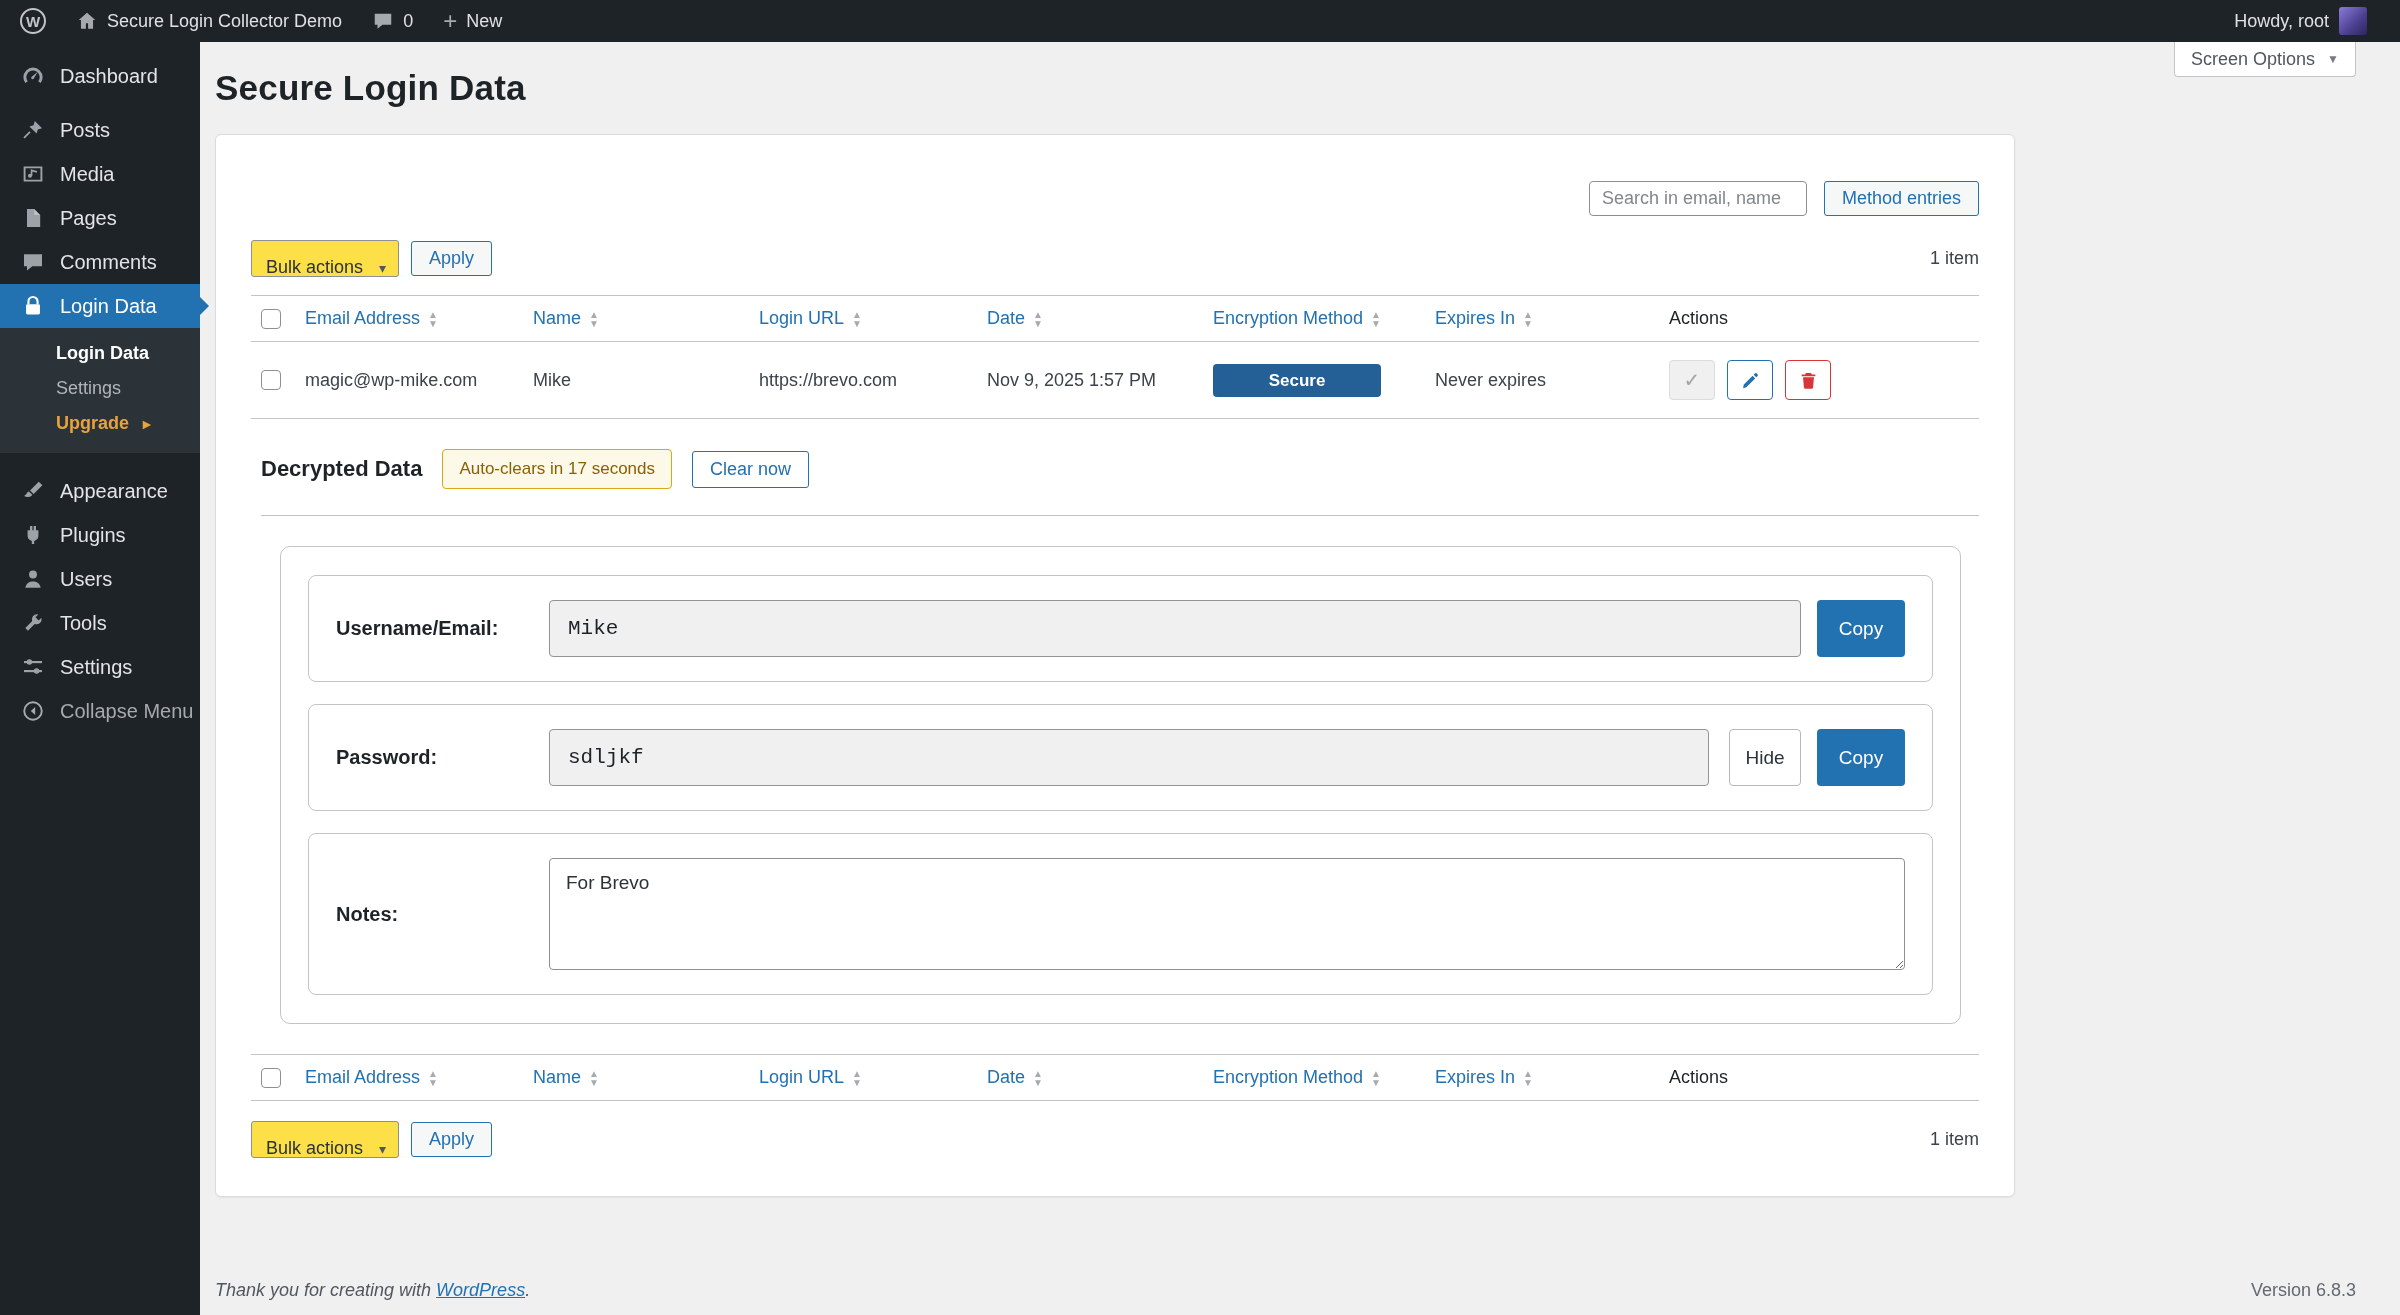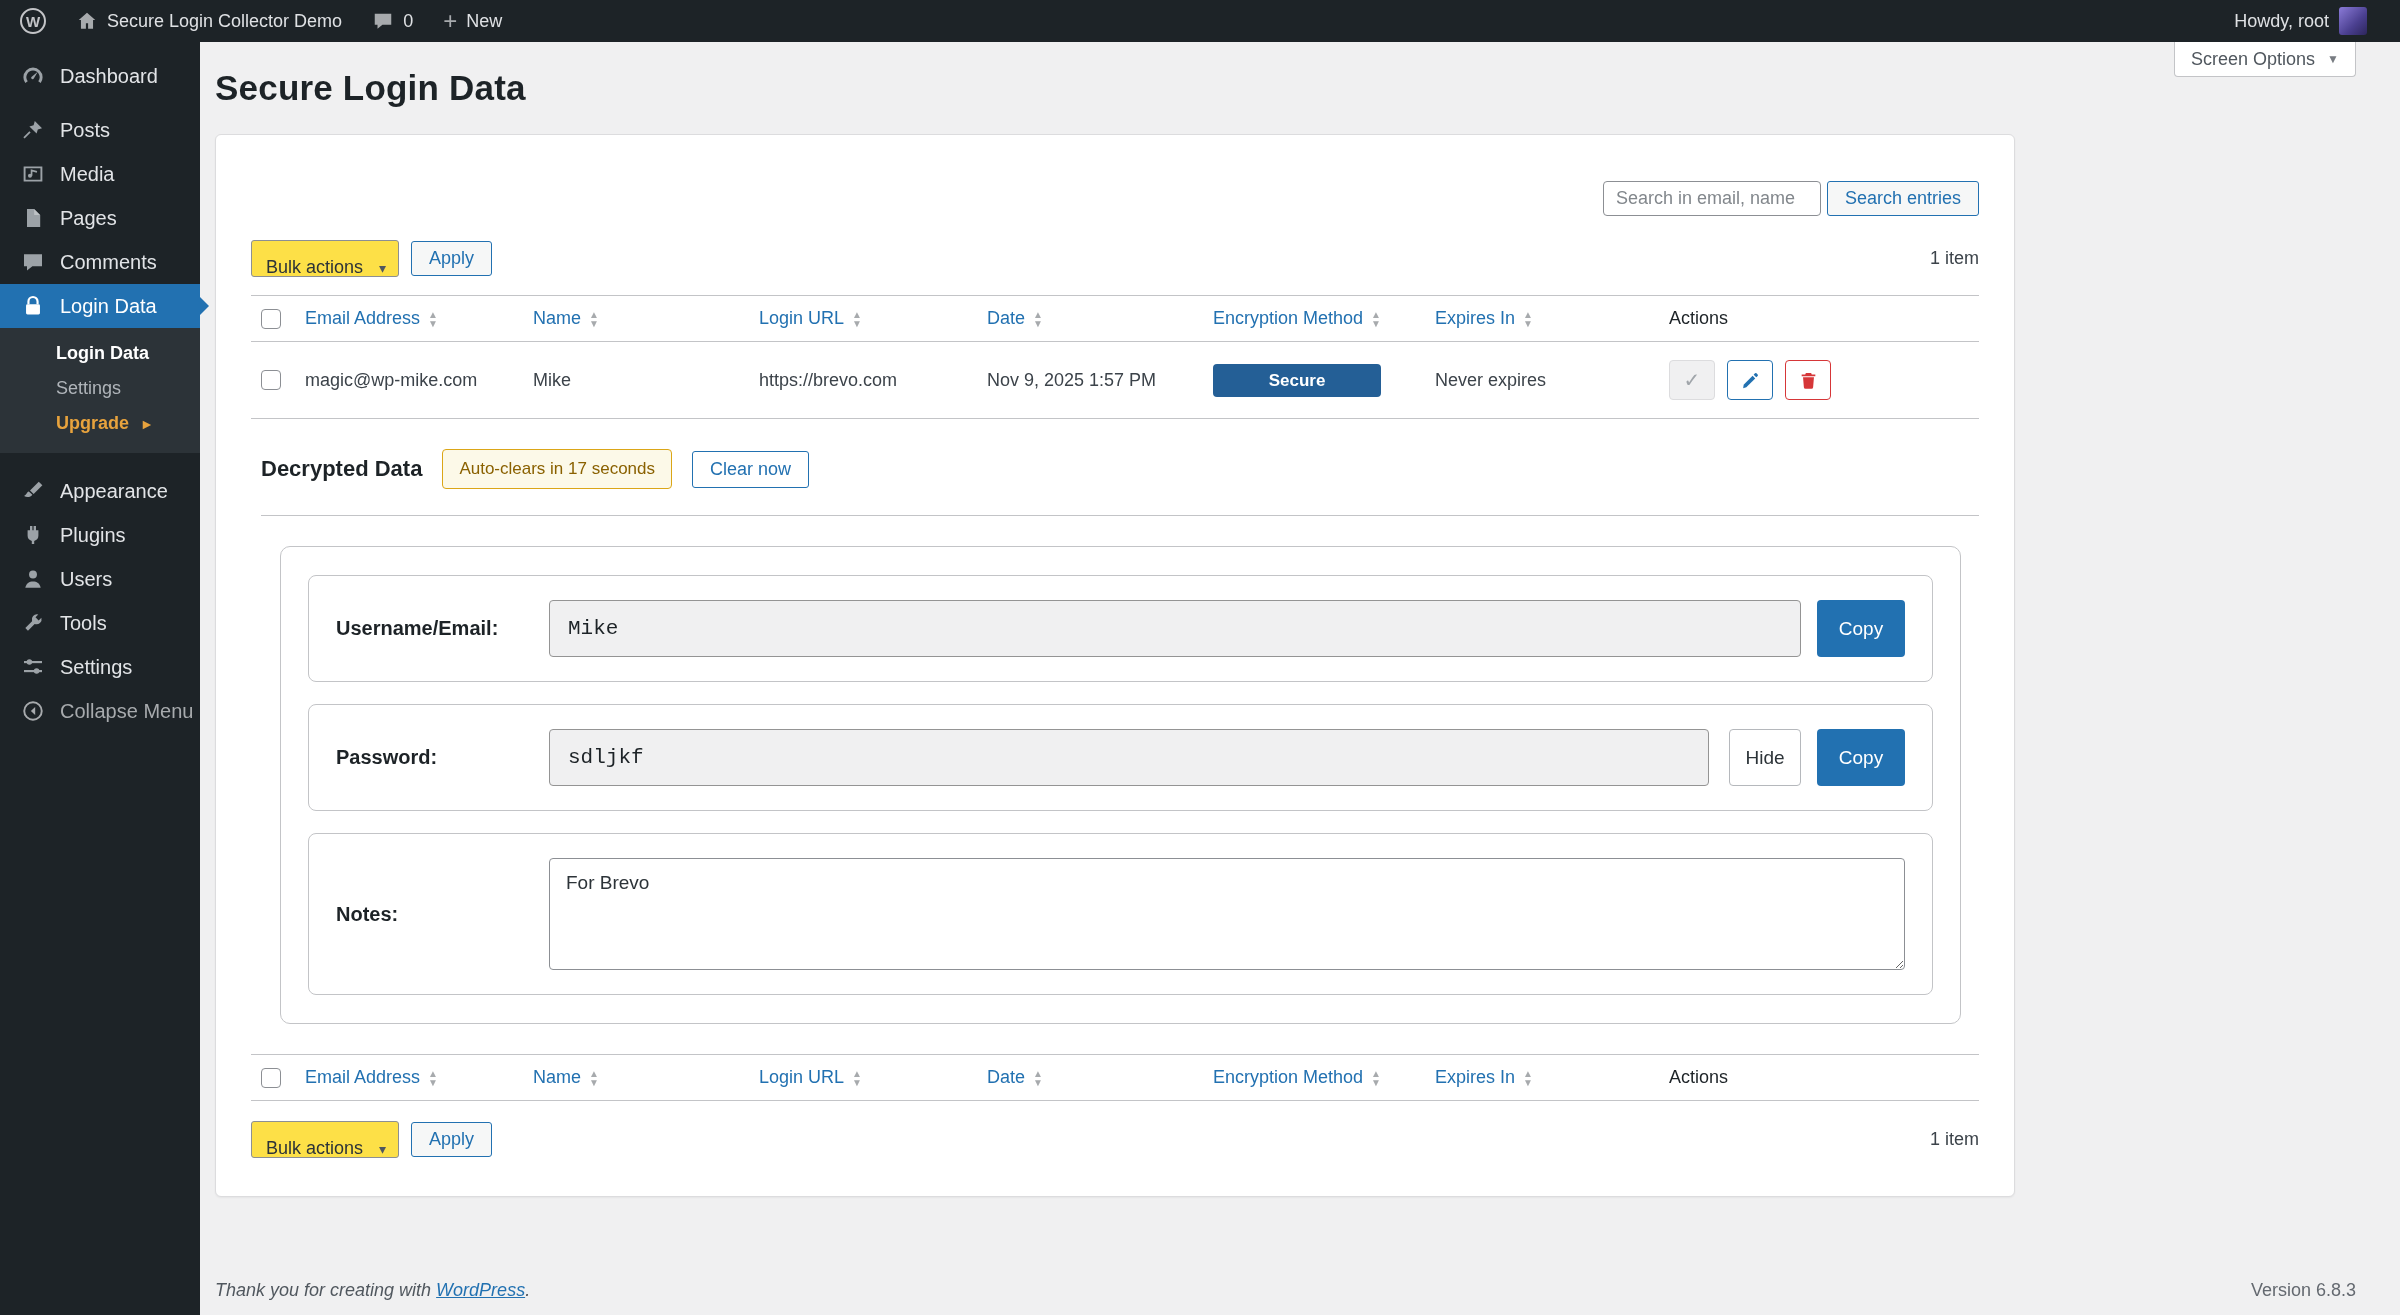--- a/index.html
+++ b/index.html
@@ -60,21 +60,21 @@
   }
   .screen-options .so-chev { font-size:12px; color:#787c82; }
   .page-title { margin:26px 0 0 27px; font-size:35px; font-weight:600; color:#1d2327; letter-spacing:.2px; }
   .card {
     position:relative; margin:26px 0 0 27px; width:1800px;
     background:#fff; border:1px solid #dcdcde; border-radius:6px;
     box-shadow:0 1px 2px rgba(0,0,0,.05);
     padding:46px 35px 38px;
   }
   
-  .search-row { display:flex; justify-content:flex-end; align-items:flex-start; gap:6px; }
+  .search-row { display:flex; justify-content:flex-end; align-items:flex-start; gap:17px; }
   .search-input {
     width:218px; height:35px; border:1px solid #8c8f94; border-radius:4px;
     padding:0 12px; font-size:18px; font-family:inherit; color:#2c3338; background:#fff;
   }
   .search-input::placeholder { color:#82878c; }
   .btn-secondary {
     height:35px; padding:0 17px; background:#f6f7f7; border:1px solid var(--accent,#2271b1);
     color:var(--accent,#2271b1); border-radius:3px; font-size:18px; font-family:inherit; cursor:pointer; white-space:nowrap;
   }
   
@@ -314,21 +314,21 @@
     <span>Screen Options</span>
     <span class="so-chev">▼</span>
   </div>
 
   <h1 class="page-title">Secure Login Data</h1>
 
   <div class="card">
 
     <div class="search-row">
       <input class="search-input" placeholder="Search in email, name" style="">
-      <button class="btn-secondary">Search entries</button>
+      <button class="btn-secondary">Method entries</button>
     </div>
 
     <div class="bulk-row">
       <div class="wp-select">
         <span>Bulk actions</span>
         <span class="chev">▾</span>
       </div>
       <button class="btn-secondary apply">Apply</button>
       <span class="count">1 item</span>
     </div>

